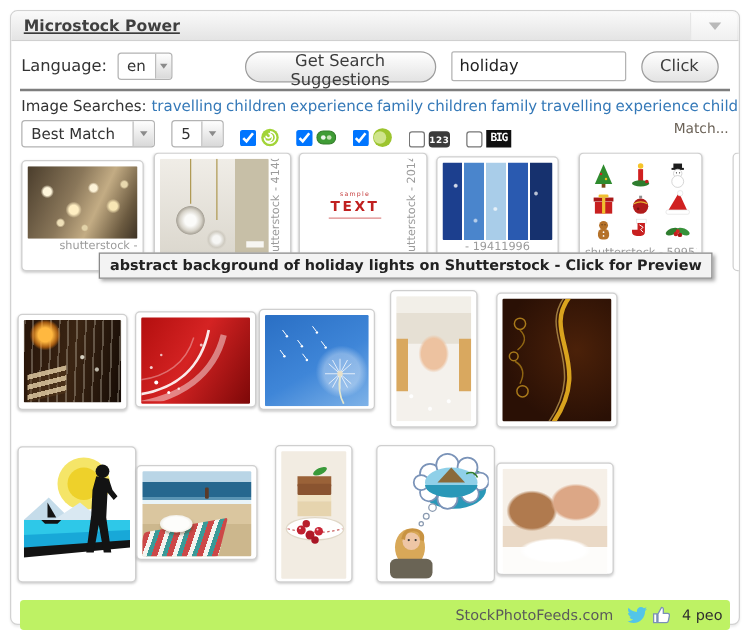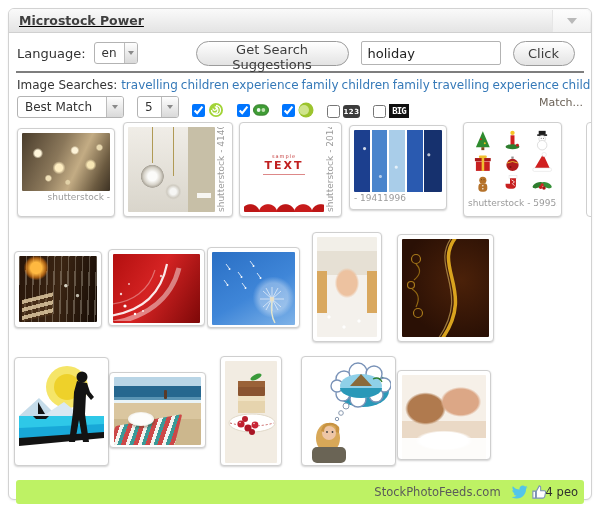--- a/index.html
+++ b/index.html
@@ -118,21 +118,21 @@
     radial-gradient(ellipse 40px 14px at 50% 78%, #ffffff 0 60%, rgba(0,0,0,0) 72%),
     linear-gradient(180deg,#f6f0e8 0 55%, #ead9c6 55% 75%, #fdfcfa 75%); }
   .clipped-card { position:absolute; left:577px; top:0; width:24px; height:95px; background:#fff; border:1px solid #cfcfcf; border-radius:4px; }
 
   
   .tooltip { position:absolute; left:70px; top:80px; background:#f3f3f3; border:1px solid #8a8a8a; padding:2px 8px 3px 8px; font-size:11.5px; font-weight:bold; color:#222; white-space:nowrap; box-shadow:2px 2px 3px rgba(0,0,0,.35); z-index:30; }
 
   
   .footer { margin:4px 7px 0 7px; height:24px; background:#bef264; border-radius:3px; display:flex; align-items:center; justify-content:flex-end; padding:0 6px; }
   .footer .site { font-size:11.5px; color:#5a5a5a; margin-right:7px; }
-  .footer .cnt { font-size:11.5px; color:#2f2f2f; margin-left:0; }
+  .footer .cnt { font-size:11.5px; color:#2f2f2f; margin-left:10px; }
   .fic { display:inline-flex; align-items:center; margin-left:4px; cursor:pointer; }
 </style>
 </head>
 <body>
 
 <div class="widget">
 
   <div class="hdr">
     <span class="title">Microstock Power</span>
     <div class="collapse">
@@ -233,21 +233,21 @@
     <div class="card vlab" style="left:230px; top:0; width:103px; height:95px;">
       <div class="art t-redcard">
         <span class="smalltxt">sample</span>
         <span class="bigtxt">TEXT</span>
       </div>
       <div class="lbl">shutterstock - 20143273</div>
     </div>
 
     <div class="card" style="left:340px; top:3px; width:98px; height:85px;">
       <div class="art t-banners"></div>
-      <div class="lbl" style="text-align:left;">- 19411996</div>
+      <div class="lbl" style="text-align:center;">- 19411996</div>
     </div>
 
     <div class="card" style="left:454px; top:0; width:99px; height:95px;">
       <div class="art t-xmasicons">
         <svg width="89" height="70" viewBox="0 0 90 70">
           <polygon points="15,4 8,20 22,20" fill="#2e8b2e"></polygon>
             <rect x="13.5" y="20" width="3" height="3" fill="#7a4a1a"></rect>
             <circle cx="13" cy="12" r="1" fill="#d02020"></circle>
             <circle cx="17" cy="16" r="1" fill="#e8c020"></circle>
           <rect x="43" y="8" width="4" height="10" fill="#d02020"></rect>
@@ -447,20 +447,21 @@
             <circle cx="26.5" cy="71" r=".9" fill="#3a3a3a"></circle>
           <rect x="6" y="86" width="34" height="16" rx="5" fill="#6a6455"></rect>
         </svg>
       </div>
     </div>
 
     <div class="card" style="left:388px; top:248px; width:94px; height:90px;">
       <div class="art t-massage"></div>
     </div>
 
+    <div class="tooltip">abstract background of holiday lights on Shutterstock - Click for Preview</div>
   </div>
 
   <div class="footer">
     <span class="site">StockPhotoFeeds.com</span>
     <span class="fic">
       <svg width="16" height="14" viewBox="0 0 24 20">
           <path d="M23.4 2.4c-.85.5-1.8.85-2.78 1A4.9 4.9 0 0 0 22.77.7c-.95.57-2 .98-3.12 1.2A4.86 4.86 0 0 0 16.1.3c-2.7 0-4.88 2.2-4.88 4.9 0 .38.04.76.12 1.12C7.27 6.1 3.7 4.17 1.3 1.22a4.93 4.93 0 0 0-.66 2.46c0 1.7.86 3.2 2.17 4.08a4.8 4.8 0 0 1-2.21-.61v.06c0 2.37 1.68 4.35 3.92 4.8-.41.11-.84.17-1.29.17-.31 0-.62-.03-.92-.09a4.9 4.9 0 0 0 4.56 3.4A9.8 9.8 0 0 1 .85 17.6c-.39 0-.78-.02-1.16-.07a13.8 13.8 0 0 0 7.48 2.2c8.98 0 13.89-7.44 13.89-13.89v-.63a9.9 9.9 0 0 0 2.34-2.8z" fill="#53c5e8"></path>
         </svg>
     </span>
     <span class="fic">

